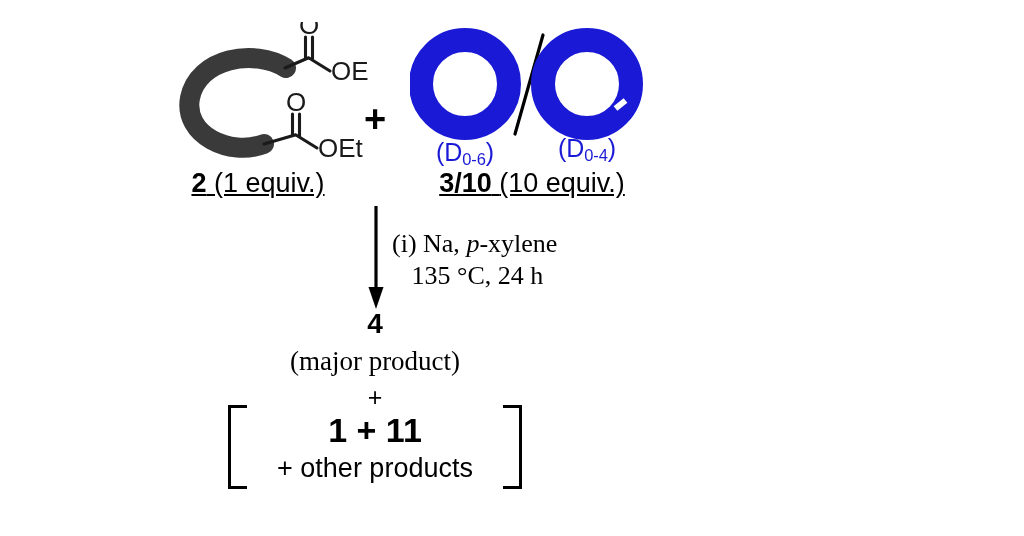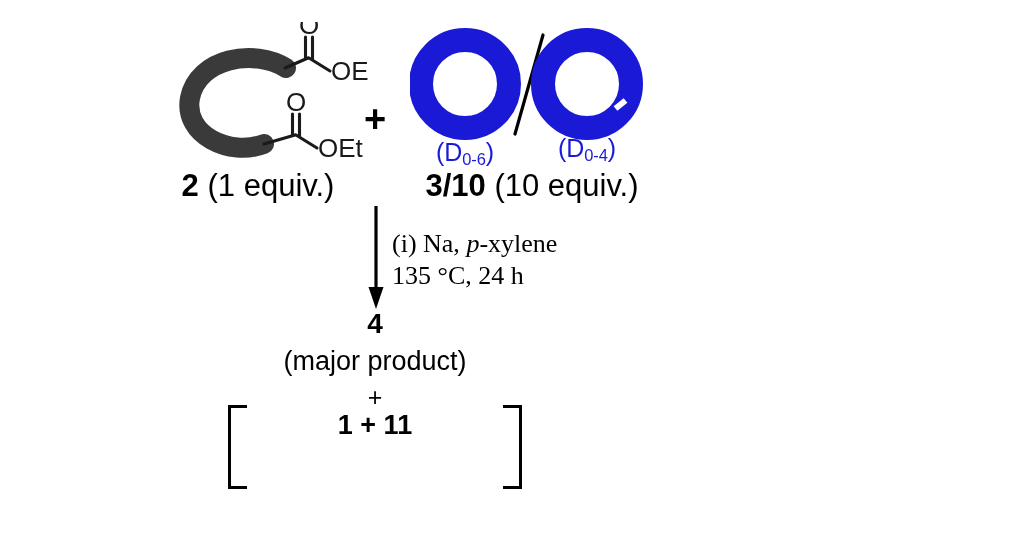--- a/index.html
+++ b/index.html
@@ -74,24 +74,25 @@
     font-size: 0.66em;
     vertical-align: -0.22em;
     letter-spacing: -0.01em;
   }
   #ring-label-left  { left: 465px; top: 140px; transform: translateX(-50%); }
   #ring-label-right { left: 587px; top: 136px; transform: translateX(-50%); text-align: right; }
 
   
   .equiv {
     position: absolute;
-    font-size: 31px;
+    font-size: 27px;
     line-height: 1;
     white-space: nowrap;
     transform: translateX(-50%);
+    text-decoration: underline;
   }
   .equiv b { font-weight: 700; }
   #equiv-reactant-one { left: 258px; top: 170px; }
   #equiv-reactant-two { left: 532px; top: 170px; text-align: right; }
 
   
   #reaction-arrow {
     position: absolute;
     left: 363px;
     top: 206px;
@@ -105,36 +106,37 @@
     position: absolute;
     left: 392px;
     top: 228px;
     font-size: 26px;
     line-height: 1.22;
     white-space: nowrap;
     font-family: Liberation Serif, serif;
   }
   #conditions .cond-line-2 {
     display: block;
-    text-align: left;
+    text-align: right;
     padding-right: 14px;
   }
   #conditions i { font-style: italic; }
 
   
   #product-main-label {
     left: 375px;
     top: 310px;
     font-size: 28px;
     font-weight: 700;
   }
   #product-main-descriptor {
     left: 375px;
     top: 348px;
     font-size: 27px;
+    font-family: Liberation Serif, serif;
   }
   #product-plus {
     left: 375px;
     top: 385px;
     font-size: 25px;
   }
 
   
   #minor-products {
     position: absolute;
@@ -162,21 +164,21 @@
   #minor-products .minor-inner {
     position: absolute;
     left: 0;
     right: 0;
     top: 4px;
     text-align: center;
     line-height: 1.25;
   }
   #minor-products .minor-line-1 {
     display: block;
-    font-size: 27px;
+    font-size: 34px;
     font-weight: 700;
   }
   #minor-products .minor-line-2 {
     display: block;
     font-size: 27px;
   }
 
   #combined-yield {
     left: 375px;
     top: 491px;
@@ -260,17 +262,18 @@
 
   <div class="txt center" id="product-main-descriptor">(major product)</div>
 
   <div class="txt center" id="product-plus">+</div>
 
   <div id="minor-products">
     <div class="bracket left"></div>
     <div class="bracket right"></div>
     <div class="minor-inner">
       <span class="minor-line-1">1 + 11</span>
+      <span class="minor-line-2">+ other products</span>
     </div>
   </div>
 
 
 </div>
 
 </body></html>

